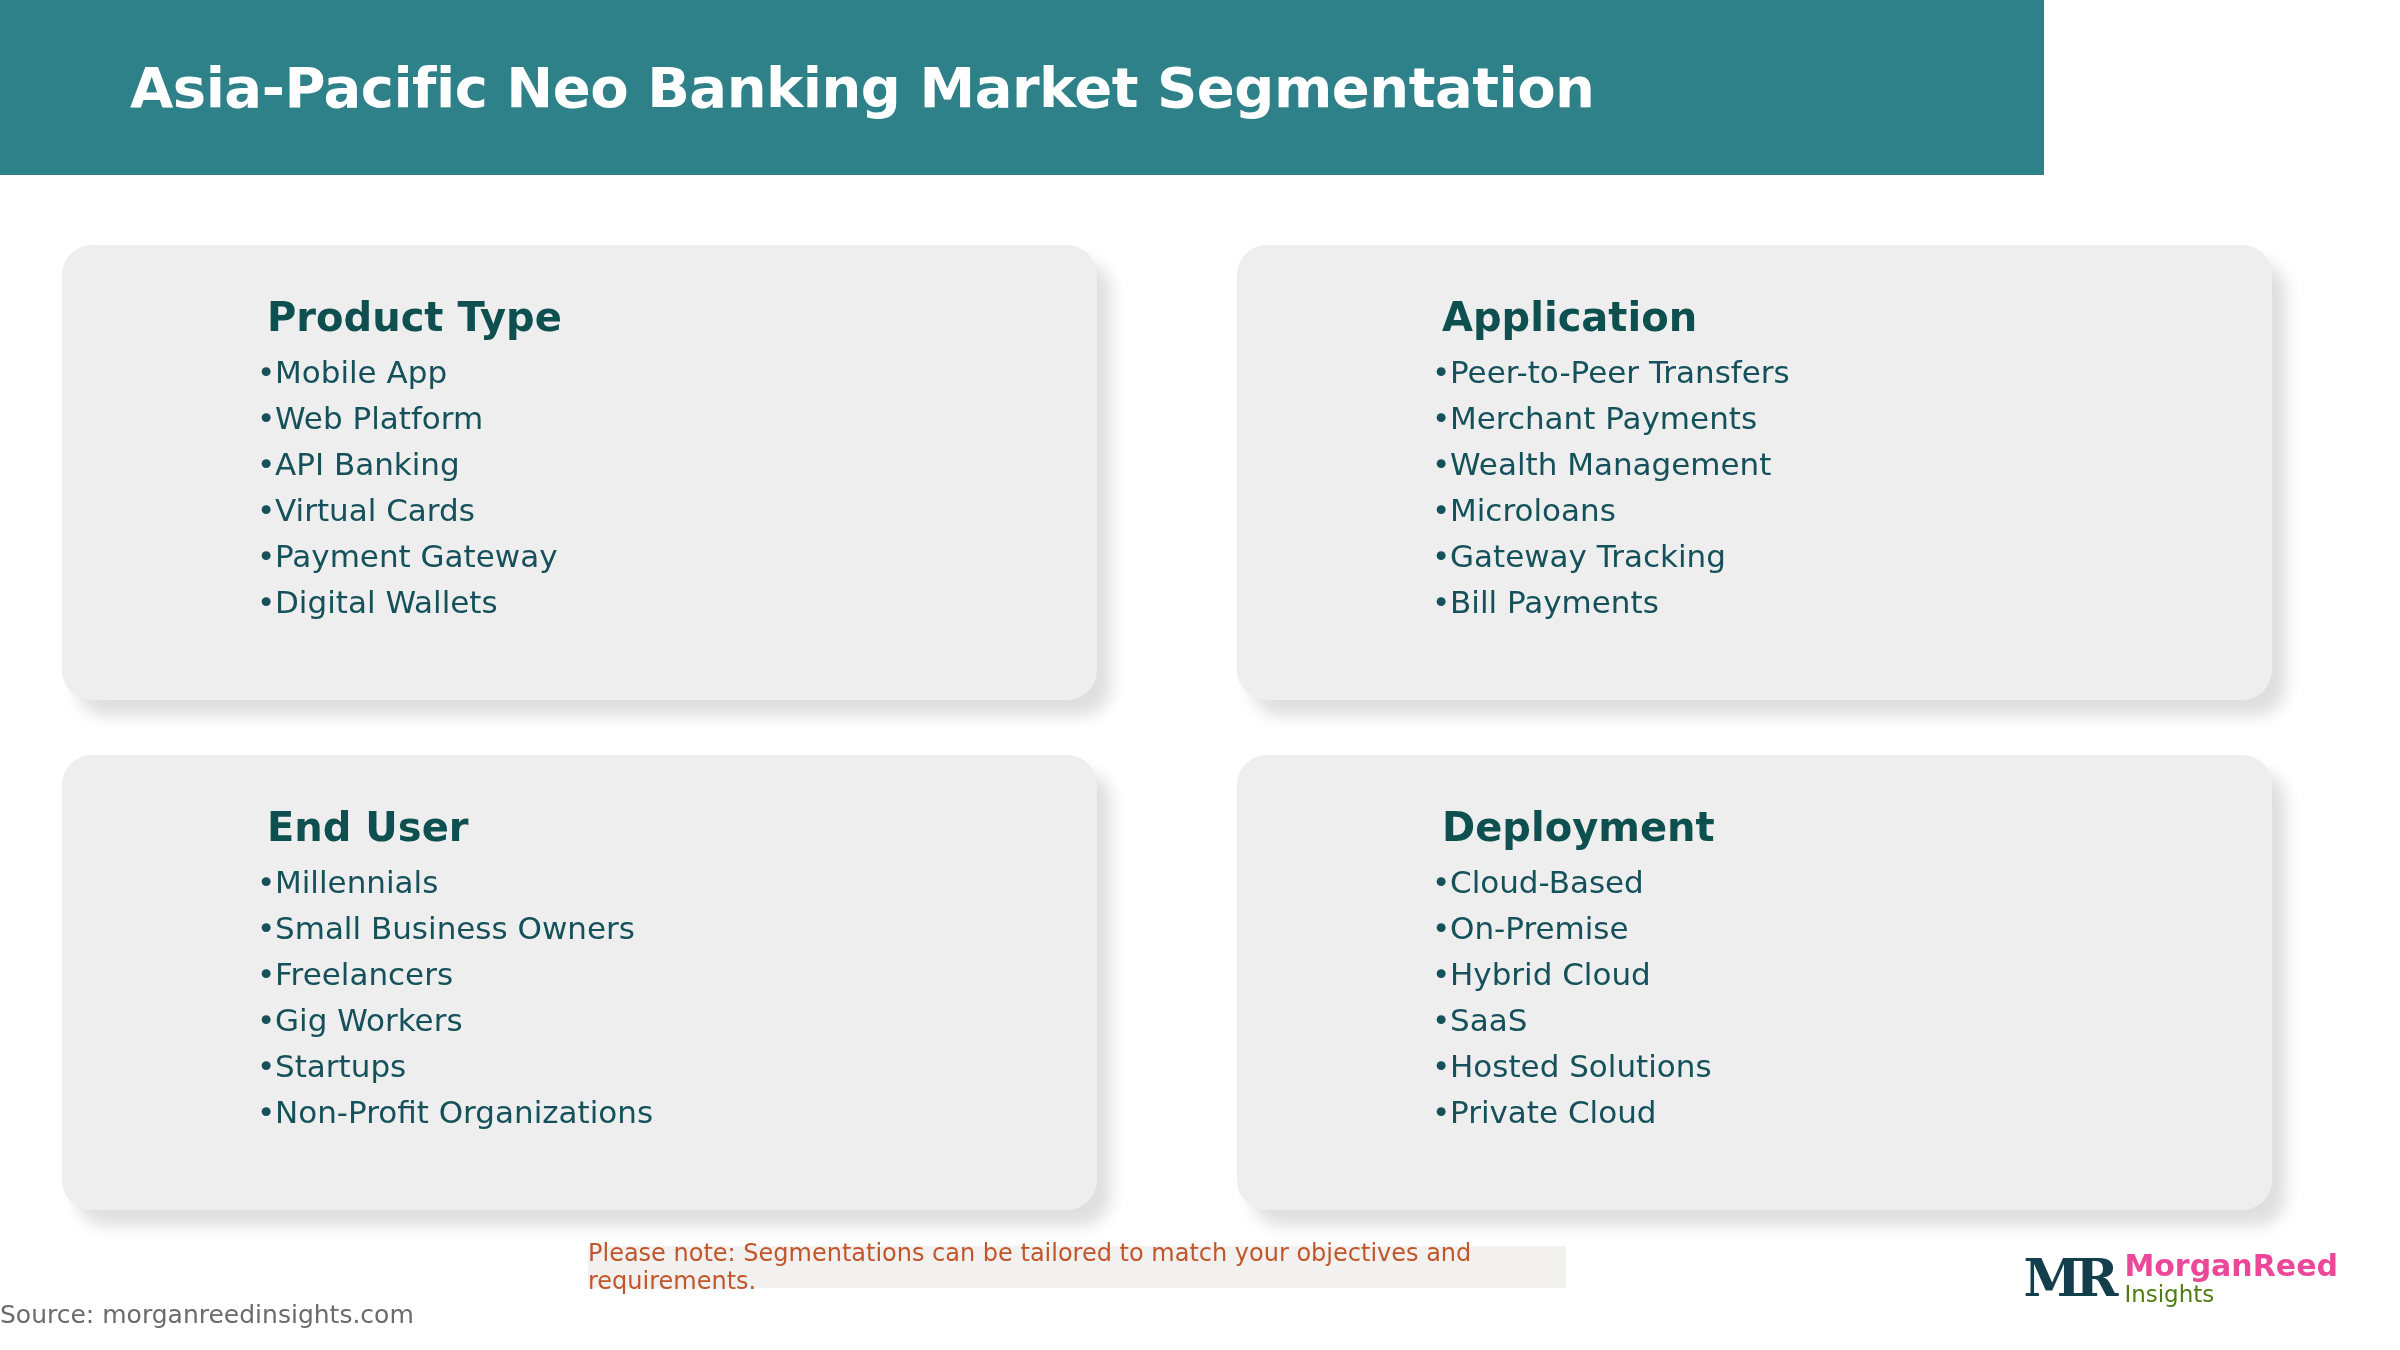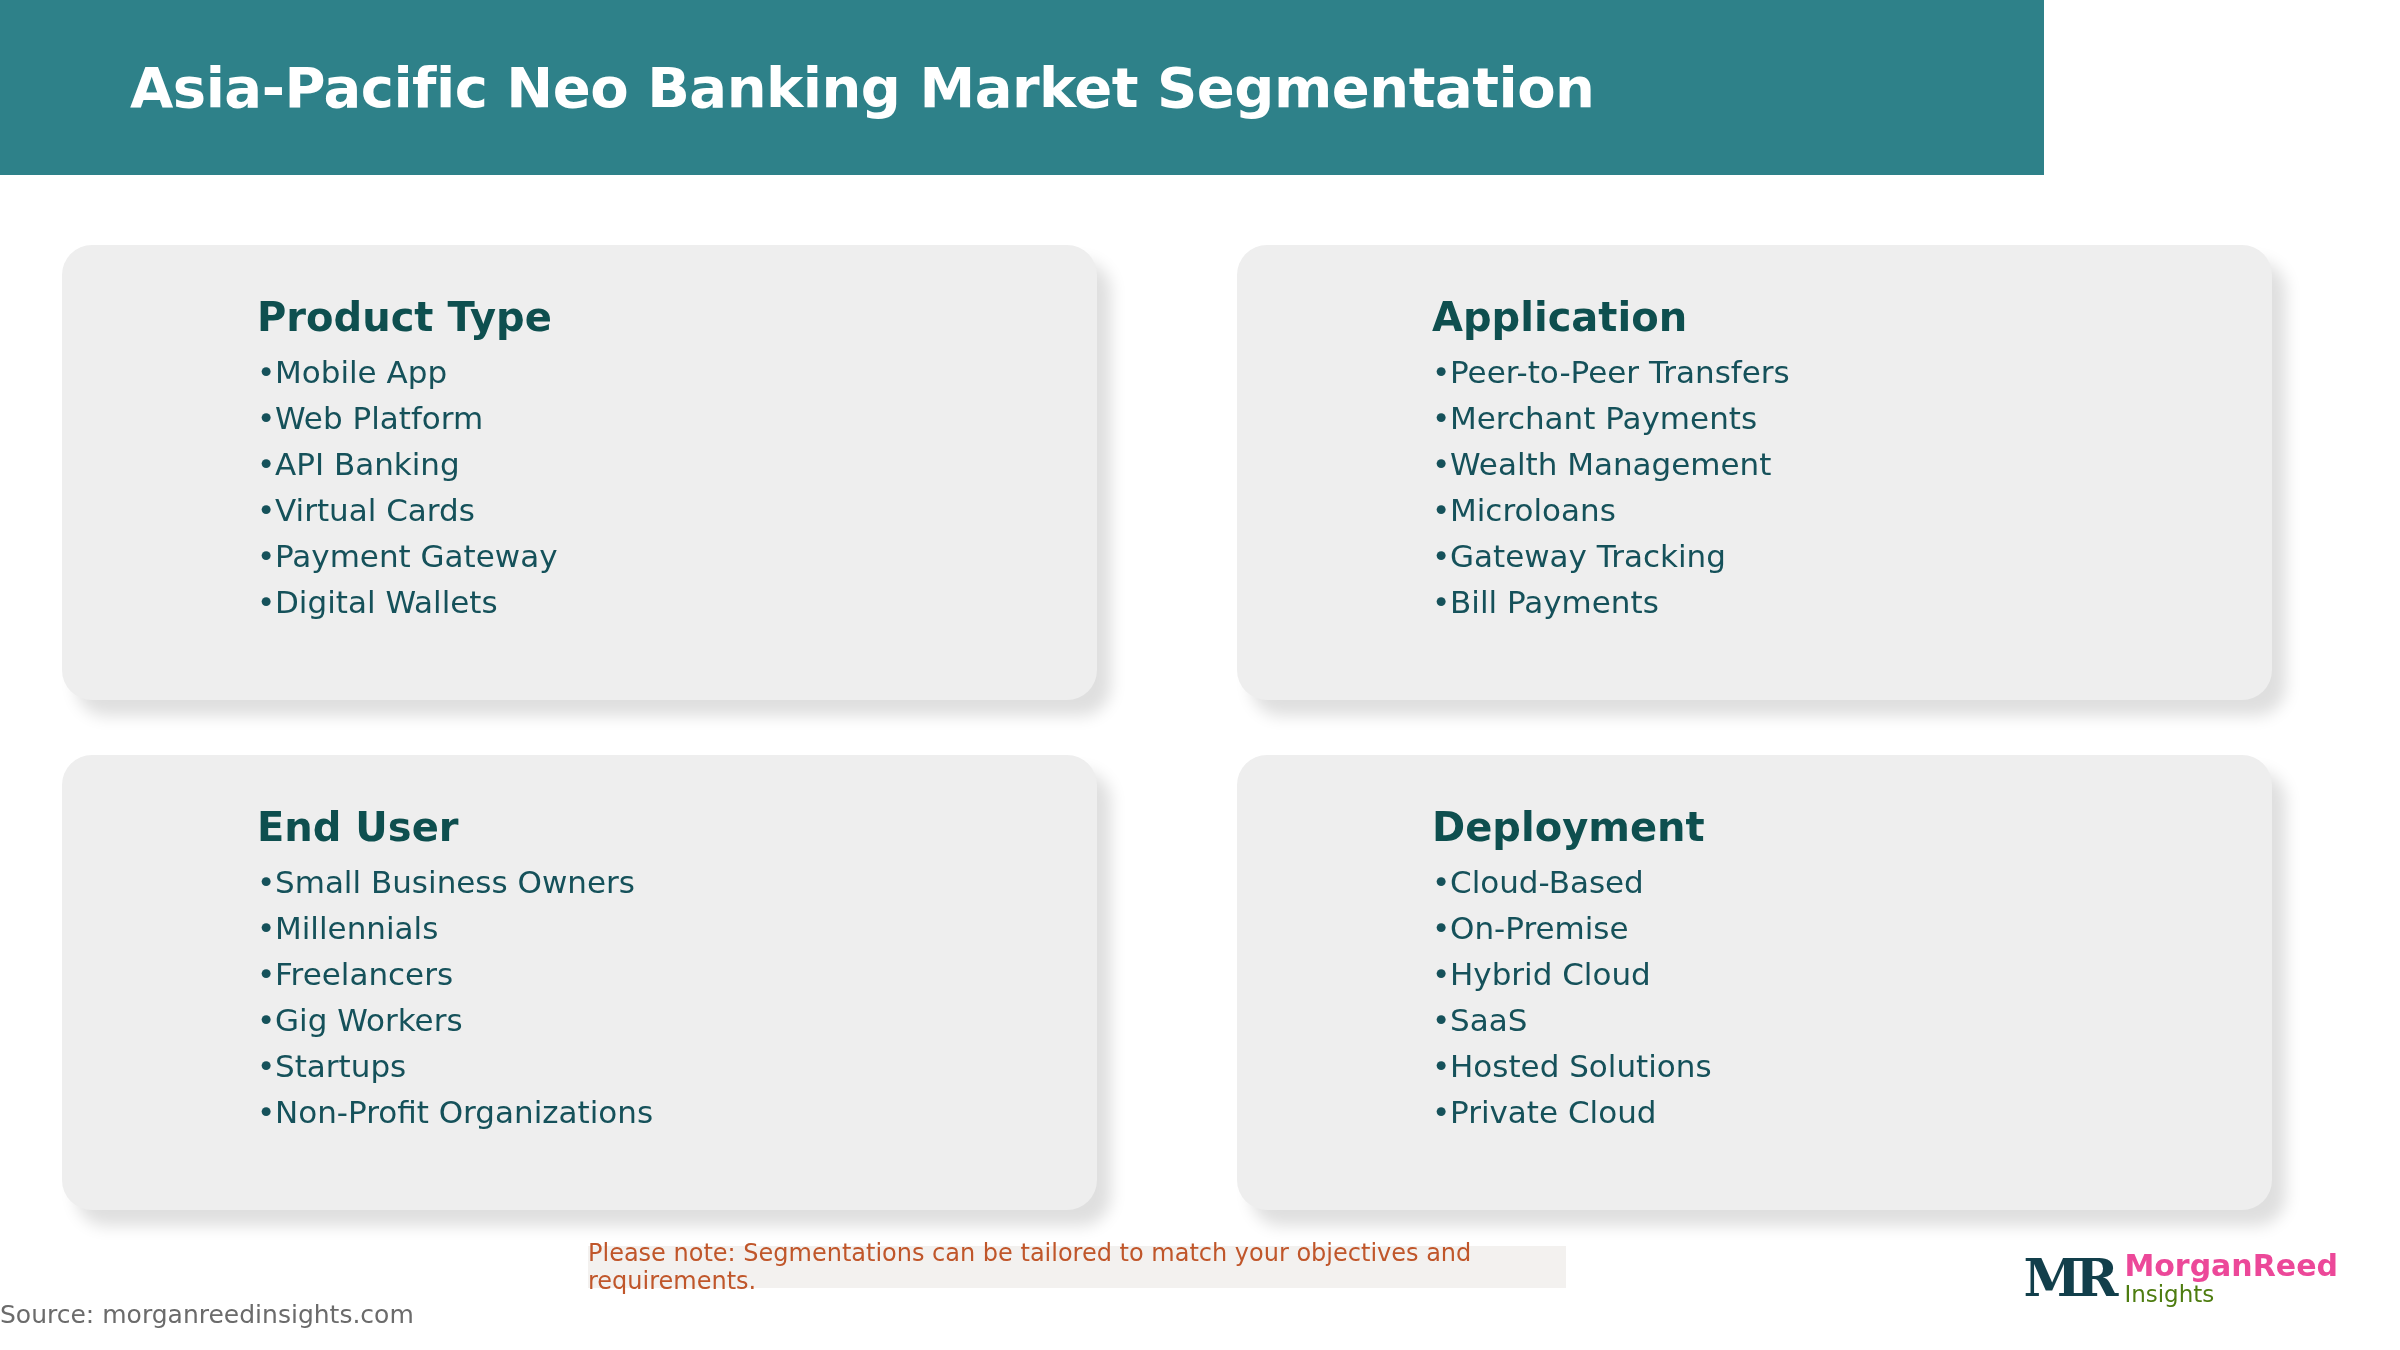--- a/index.html
+++ b/index.html
@@ -56,21 +56,21 @@
     border-radius: 30px;
     box-shadow: 14px 16px 16px rgba(0, 0, 0, 0.13);
     position: relative;
     padding: 48px 60px 40px 195px;
     box-sizing: border-box;
   }
   .card-title {
     color: #0e4f4f;
     font-size: 40px;
     font-weight: bold;
-    margin: 0 0 8px 0;
+    margin: 0 0 8px 10px;
     line-height: 1.2;
   }
   .card-list {
     list-style: none;
     margin: 0;
     padding: 0;
   }
   .card-list li {
     color: #15515a;
     font-size: 31px;
@@ -176,22 +176,22 @@
         <li><span class="bullet">•</span><span>Wealth Management</span></li>
         <li><span class="bullet">•</span><span>Microloans</span></li>
         <li><span class="bullet">•</span><span>Gateway Tracking</span></li>
         <li><span class="bullet">•</span><span>Bill Payments</span></li>
       </ul>
     </div>
 
     <div class="card">
       <div class="card-title">End User</div>
       <ul class="card-list">
+        <li><span class="bullet">•</span><span>Millennials</span></li>
         <li><span class="bullet">•</span><span>Small Business Owners</span></li>
-        <li><span class="bullet">•</span><span>Millennials</span></li>
         <li><span class="bullet">•</span><span>Freelancers</span></li>
         <li><span class="bullet">•</span><span>Gig Workers</span></li>
         <li><span class="bullet">•</span><span>Startups</span></li>
         <li><span class="bullet">•</span><span>Non-Profit Organizations</span></li>
       </ul>
     </div>
 
     <div class="card">
       <div class="card-title">Deployment</div>
       <ul class="card-list">

